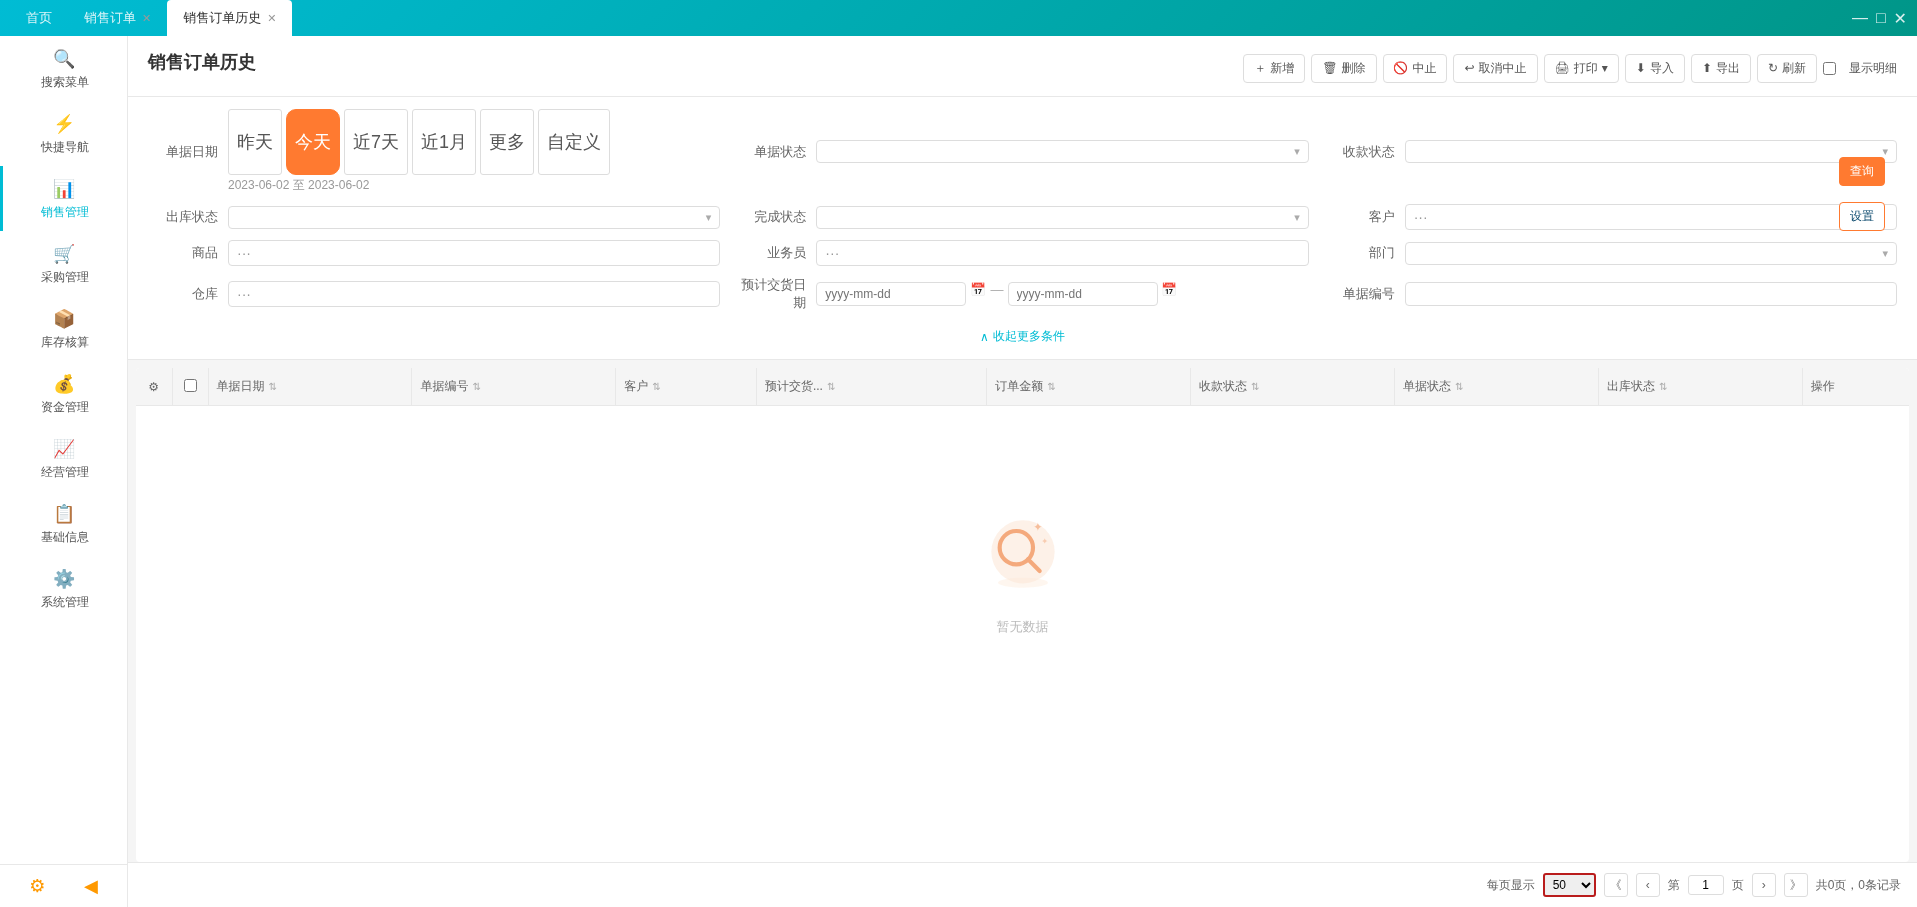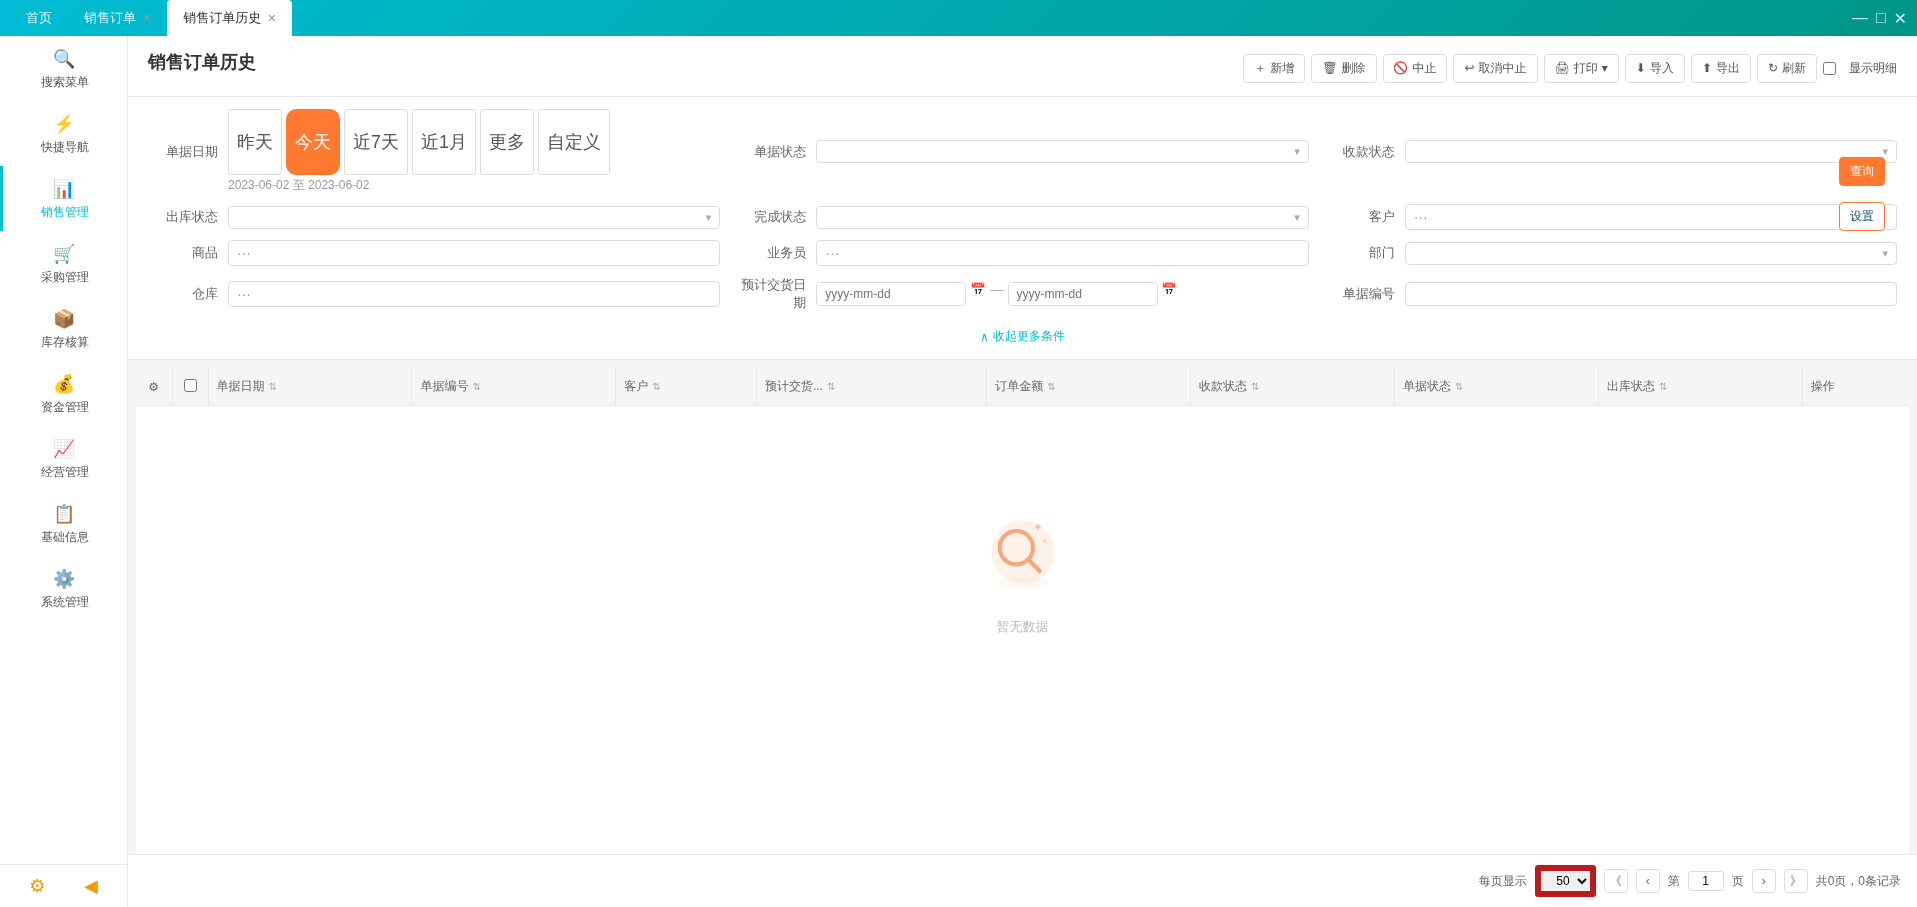--- a/index.html
+++ b/index.html
@@ -310,25 +310,24 @@
       justify-content: flex-end;
       padding: 10px 16px;
       background: #fff;
       border-top: 1px solid #e8e8e8;
       font-size: 12px;
       color: #666;
       gap: 8px;
       flex-shrink: 0;
     }
     .page-size-select {
-      border: 6px solid #b91c1c;
+      border: 2px solid #b91c1c;
       border-radius: 3px;
       padding: 2px 4px;
       font-size: 12px;
-      text-align: right;
     }
     .page-btn {
       width: 24px;
       height: 24px;
       border: 1px solid #ddd;
       border-radius: 3px;
       background: #fff;
       display: flex;
       align-items: center;
       justify-content: center;

